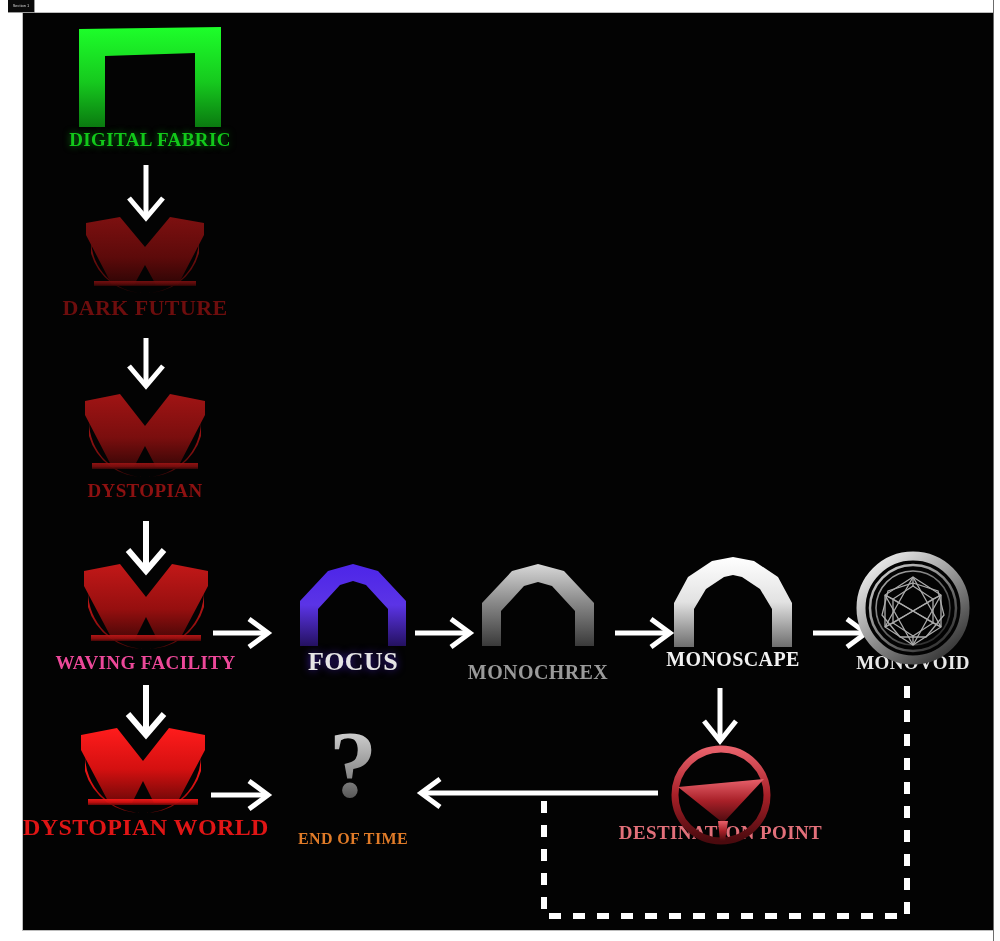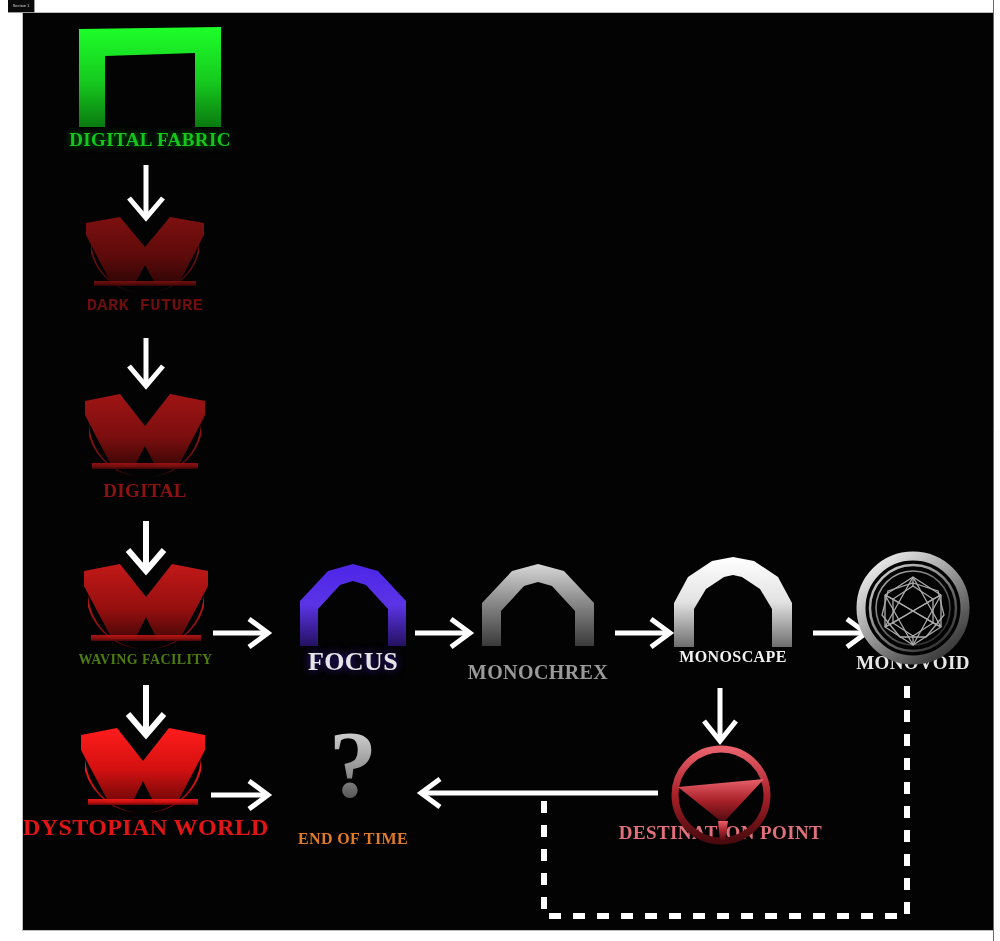--- a/index.html
+++ b/index.html
@@ -137,59 +137,59 @@
 
     <div class="node" style="left:22px;top:200px;width:200px;">
       <div class="glyph" style="width:135px;height:80px;">
         <svg width="135" height="80" viewBox="0 0 135 80">
           <path d="M67 80 A54 54 0 0 1 13 26 L13 40 A54 54 0 0 0 67 80 Z" fill="url(#gRed1)"></path>
           <path d="M67 80 A54 54 0 0 0 121 26 L121 40 A54 54 0 0 1 67 80 Z" fill="url(#gRed1)"></path>
           <path d="M8 10 L42 4 L67 34 L92 4 L126 10 L126 22 L100 72 L78 72 L67 52 L56 72 L34 72 L8 22 Z" fill="url(#gRed1)"></path>
           <path d="M16 68 L118 68 L118 73 L16 73 Z" fill="url(#gRed1)" opacity="0.9"></path>
         </svg>
       </div>
-      <div class="label" style="color:#6d0d0d;font-size:17px;margin-top:4px;font-family:Liberation Mono, monospace;">DARK FUTURE</div>
+      <div class="label" style="color:#6d0d0d;font-size:22px;margin-top:4px;">DARK FUTURE</div>
     </div>
 
     <div class="arrow" style="left:98px;top:325px;">
       <svg width="50" height="50" viewBox="0 0 50 50">
         <path d="M25 0 L25 45" stroke="#fff" stroke-width="5" fill="none"></path>
         <path d="M8 28 L25 48 L42 28" stroke="#fff" stroke-width="5" fill="none"></path>
       </svg>
     </div>
 
     <div class="node" style="left:22px;top:378px;width:200px;">
       <div class="glyph" style="width:135px;height:86px;">
         <svg width="135" height="86" viewBox="0 0 135 86">
           <path d="M67 86 A56 56 0 0 1 11 30 L11 45 A56 56 0 0 0 67 86 Z" fill="url(#gRed2)"></path>
           <path d="M67 86 A56 56 0 0 0 123 30 L123 45 A56 56 0 0 1 67 86 Z" fill="url(#gRed2)"></path>
           <path d="M7 10 L42 3 L67 35 L92 3 L127 10 L127 24 L100 76 L78 76 L67 55 L56 76 L34 76 L7 24 Z" fill="url(#gRed2)"></path>
           <path d="M14 72 L120 72 L120 78 L14 78 Z" fill="url(#gRed2)" opacity="0.9"></path>
         </svg>
       </div>
-      <div class="label" style="color:#8d1111;font-size:19px;margin-top:4px;">DIGITAL</div>
+      <div class="label" style="color:#8d1111;font-size:19px;margin-top:4px;">DYSTOPIAN</div>
     </div>
 
     <div class="arrow" style="left:98px;top:508px;">
       <svg width="50" height="52" viewBox="0 0 50 52">
         <path d="M25 0 L25 47" stroke="#fff" stroke-width="6" fill="none"></path>
         <path d="M7 29 L25 50 L43 29" stroke="#fff" stroke-width="6" fill="none"></path>
       </svg>
     </div>
 
     <div class="node" style="left:10px;top:548px;width:225px;">
       <div class="glyph" style="width:140px;height:88px;">
         <svg width="140" height="88" viewBox="0 0 140 88">
           <path d="M70 88 A58 58 0 0 1 12 30 L12 46 A58 58 0 0 0 70 88 Z" fill="url(#gRed3)"></path>
           <path d="M70 88 A58 58 0 0 0 128 30 L128 46 A58 58 0 0 1 70 88 Z" fill="url(#gRed3)"></path>
           <path d="M8 10 L44 3 L70 36 L96 3 L132 10 L132 25 L104 78 L81 78 L70 56 L59 78 L36 78 L8 25 Z" fill="url(#gRed3)"></path>
           <path d="M15 74 L125 74 L125 80 L15 80 Z" fill="url(#gRed3)" opacity="0.9"></path>
         </svg>
       </div>
-      <div class="label" style="color:#4d7c0f;font-size:14px;margin-top:4px;">WAVING FACILITY</div>
+      <div class="label" style="color:#ec4899;font-size:19px;margin-top:4px;">WAVING FACILITY</div>
     </div>
 
     <div class="arrow" style="left:98px;top:672px;">
       <svg width="50" height="52" viewBox="0 0 50 52">
         <path d="M25 0 L25 47" stroke="#fff" stroke-width="6" fill="none"></path>
         <path d="M7 29 L25 50 L43 29" stroke="#fff" stroke-width="6" fill="none"></path>
       </svg>
     </div>
 
     <div class="arrow" style="left:190px;top:600px;">
@@ -259,21 +259,21 @@
       </svg>
     </div>
 
     <div class="node" style="left:625px;top:542px;width:170px;">
       <div class="glyph" style="width:130px;height:92px;">
         <svg width="130" height="92" viewBox="0 0 130 92">
           <path d="M6 92 L6 48 L20 22 L44 6 L65 2 L86 6 L110 22 L124 48 L124 92
                    L104 92 L104 54 L92 34 L74 22 L65 20 L56 22 L38 34 L26 54 L26 92 Z" fill="url(#gWhite)"></path>
         </svg>
       </div>
-      <div class="label" style="color:#f2f2f2;font-size:16px;margin-top:2px;">MONOSCAPE</div>
+      <div class="label" style="color:#f2f2f2;font-size:20px;margin-top:2px;">MONOSCAPE</div>
     </div>
 
     <div class="arrow" style="left:790px;top:600px;">
       <svg width="58" height="40" viewBox="0 0 58 40">
         <path d="M0 20 L50 20" stroke="#fff" stroke-width="5" fill="none"></path>
         <path d="M34 6 L53 20 L34 34" stroke="#fff" stroke-width="5" fill="none"></path>
       </svg>
     </div>
 
     <div class="arrow" style="left:673px;top:675px;">

